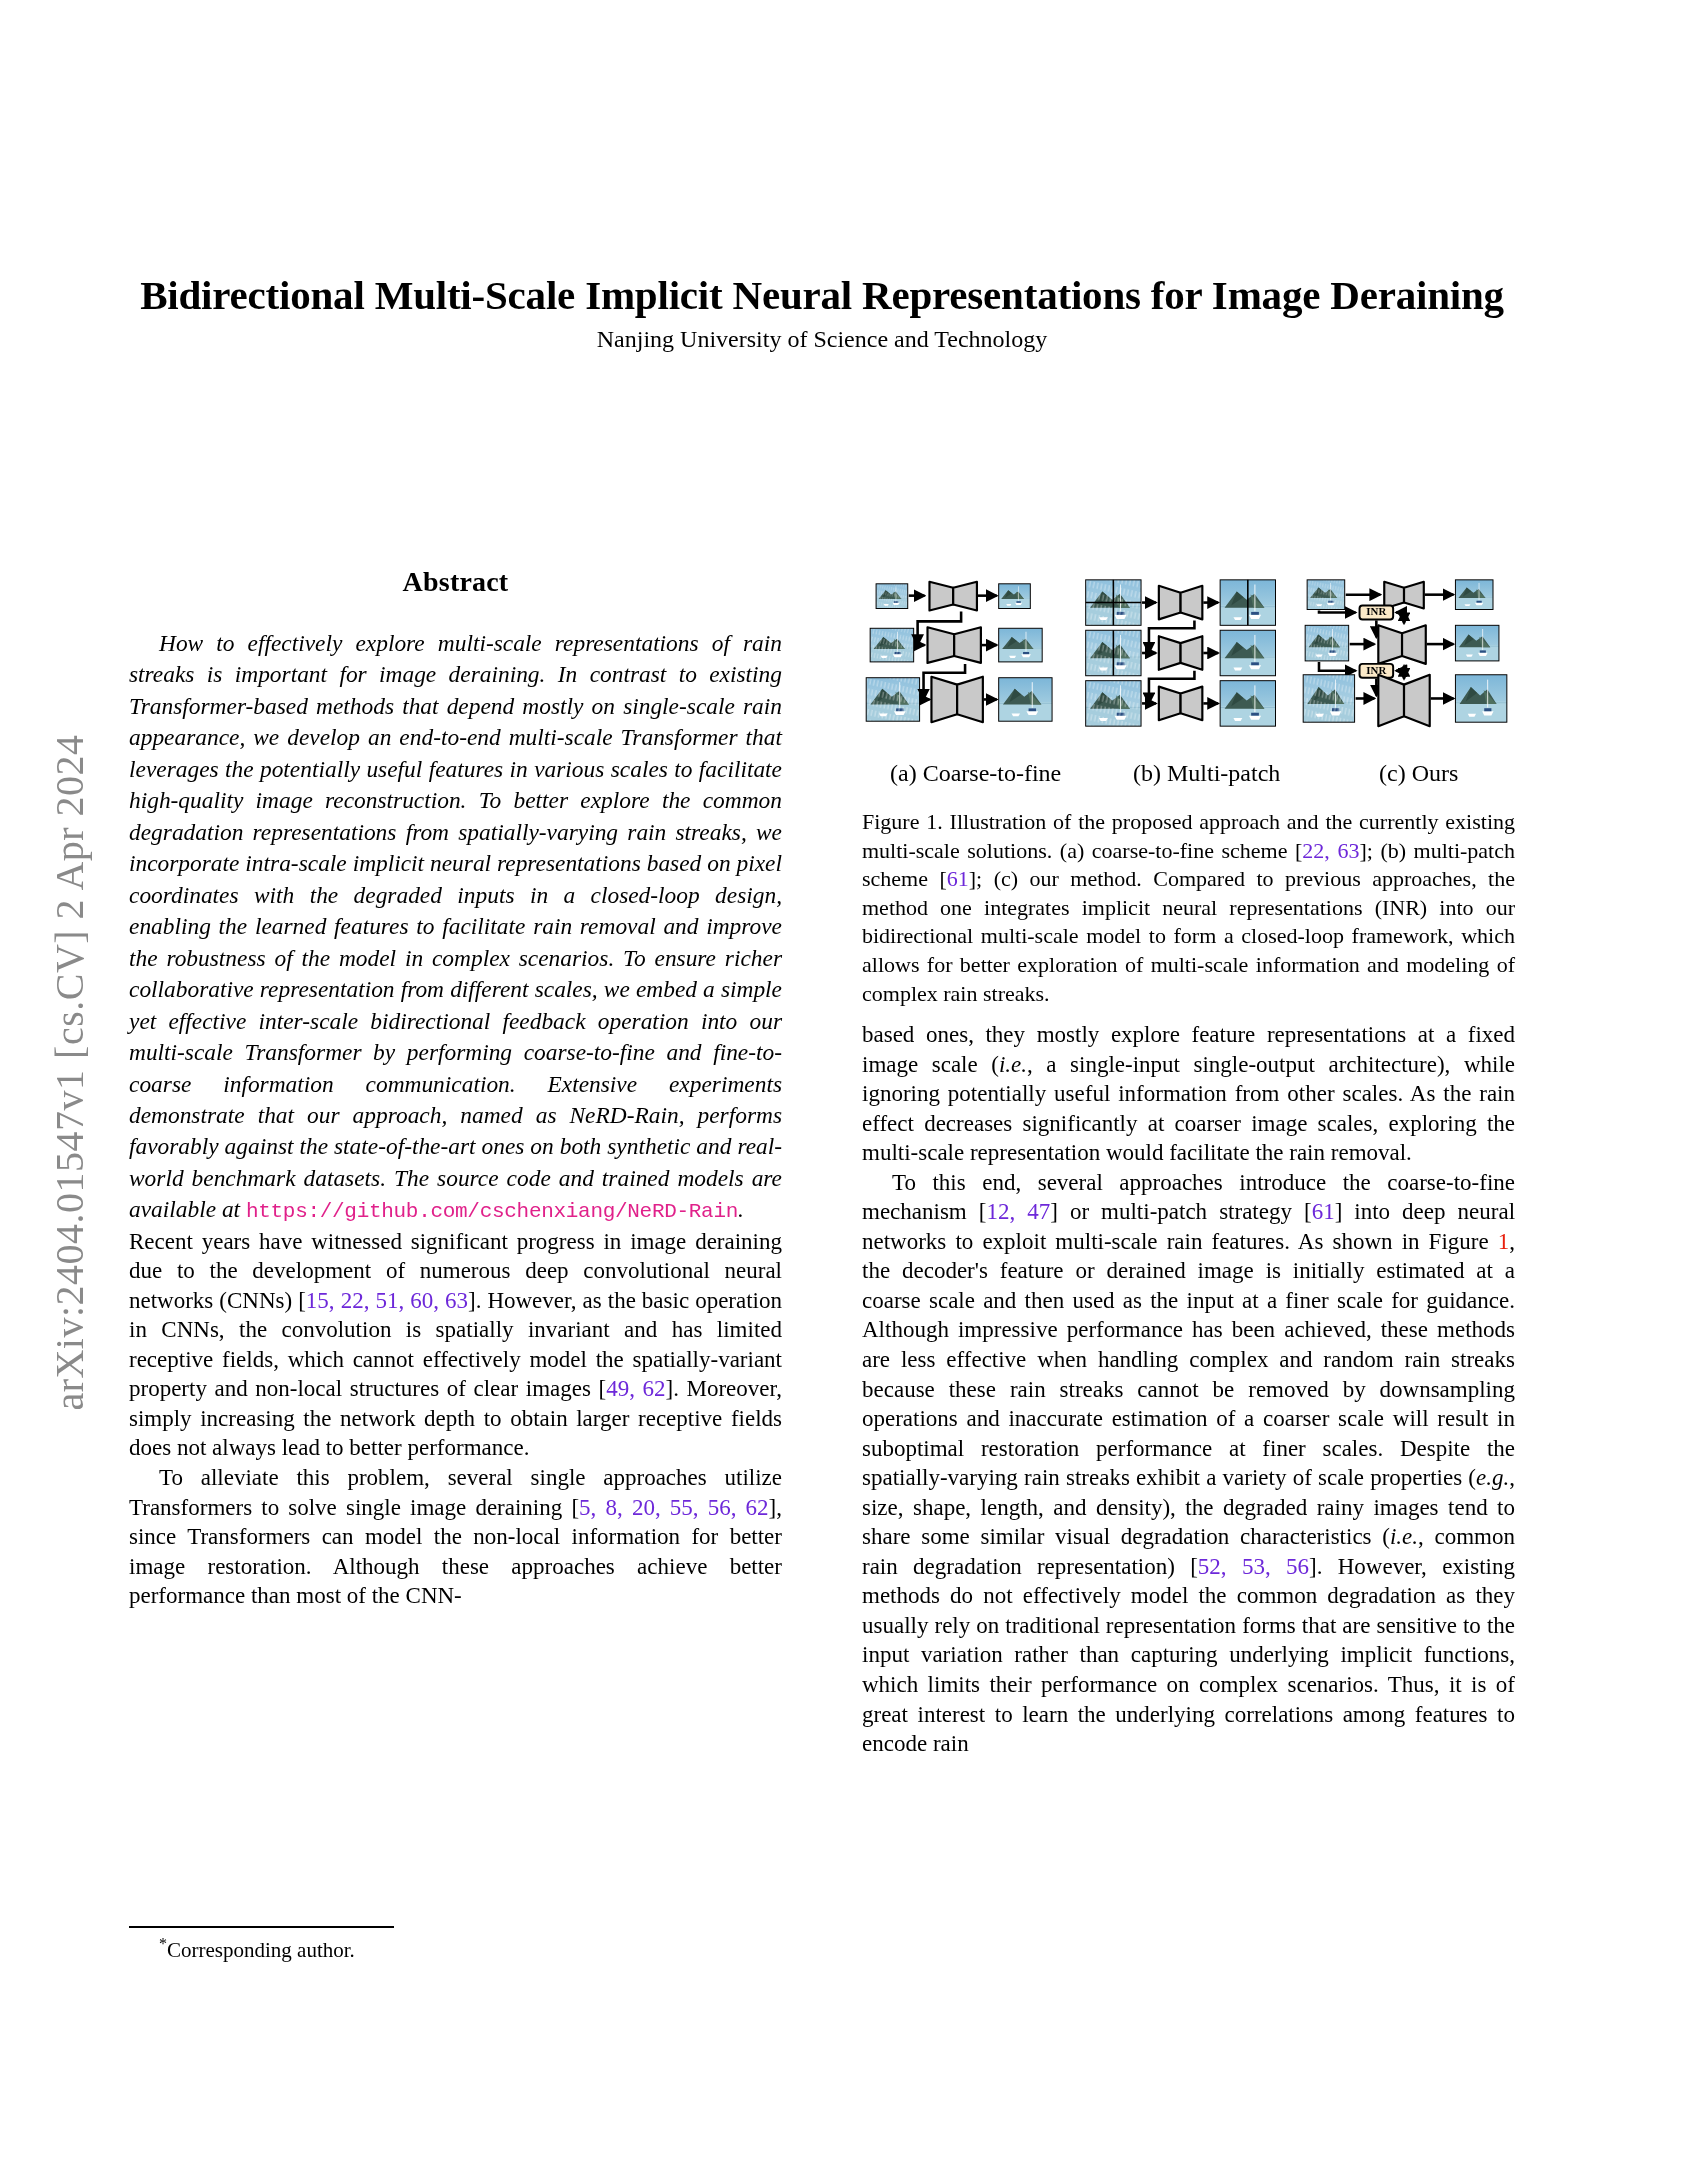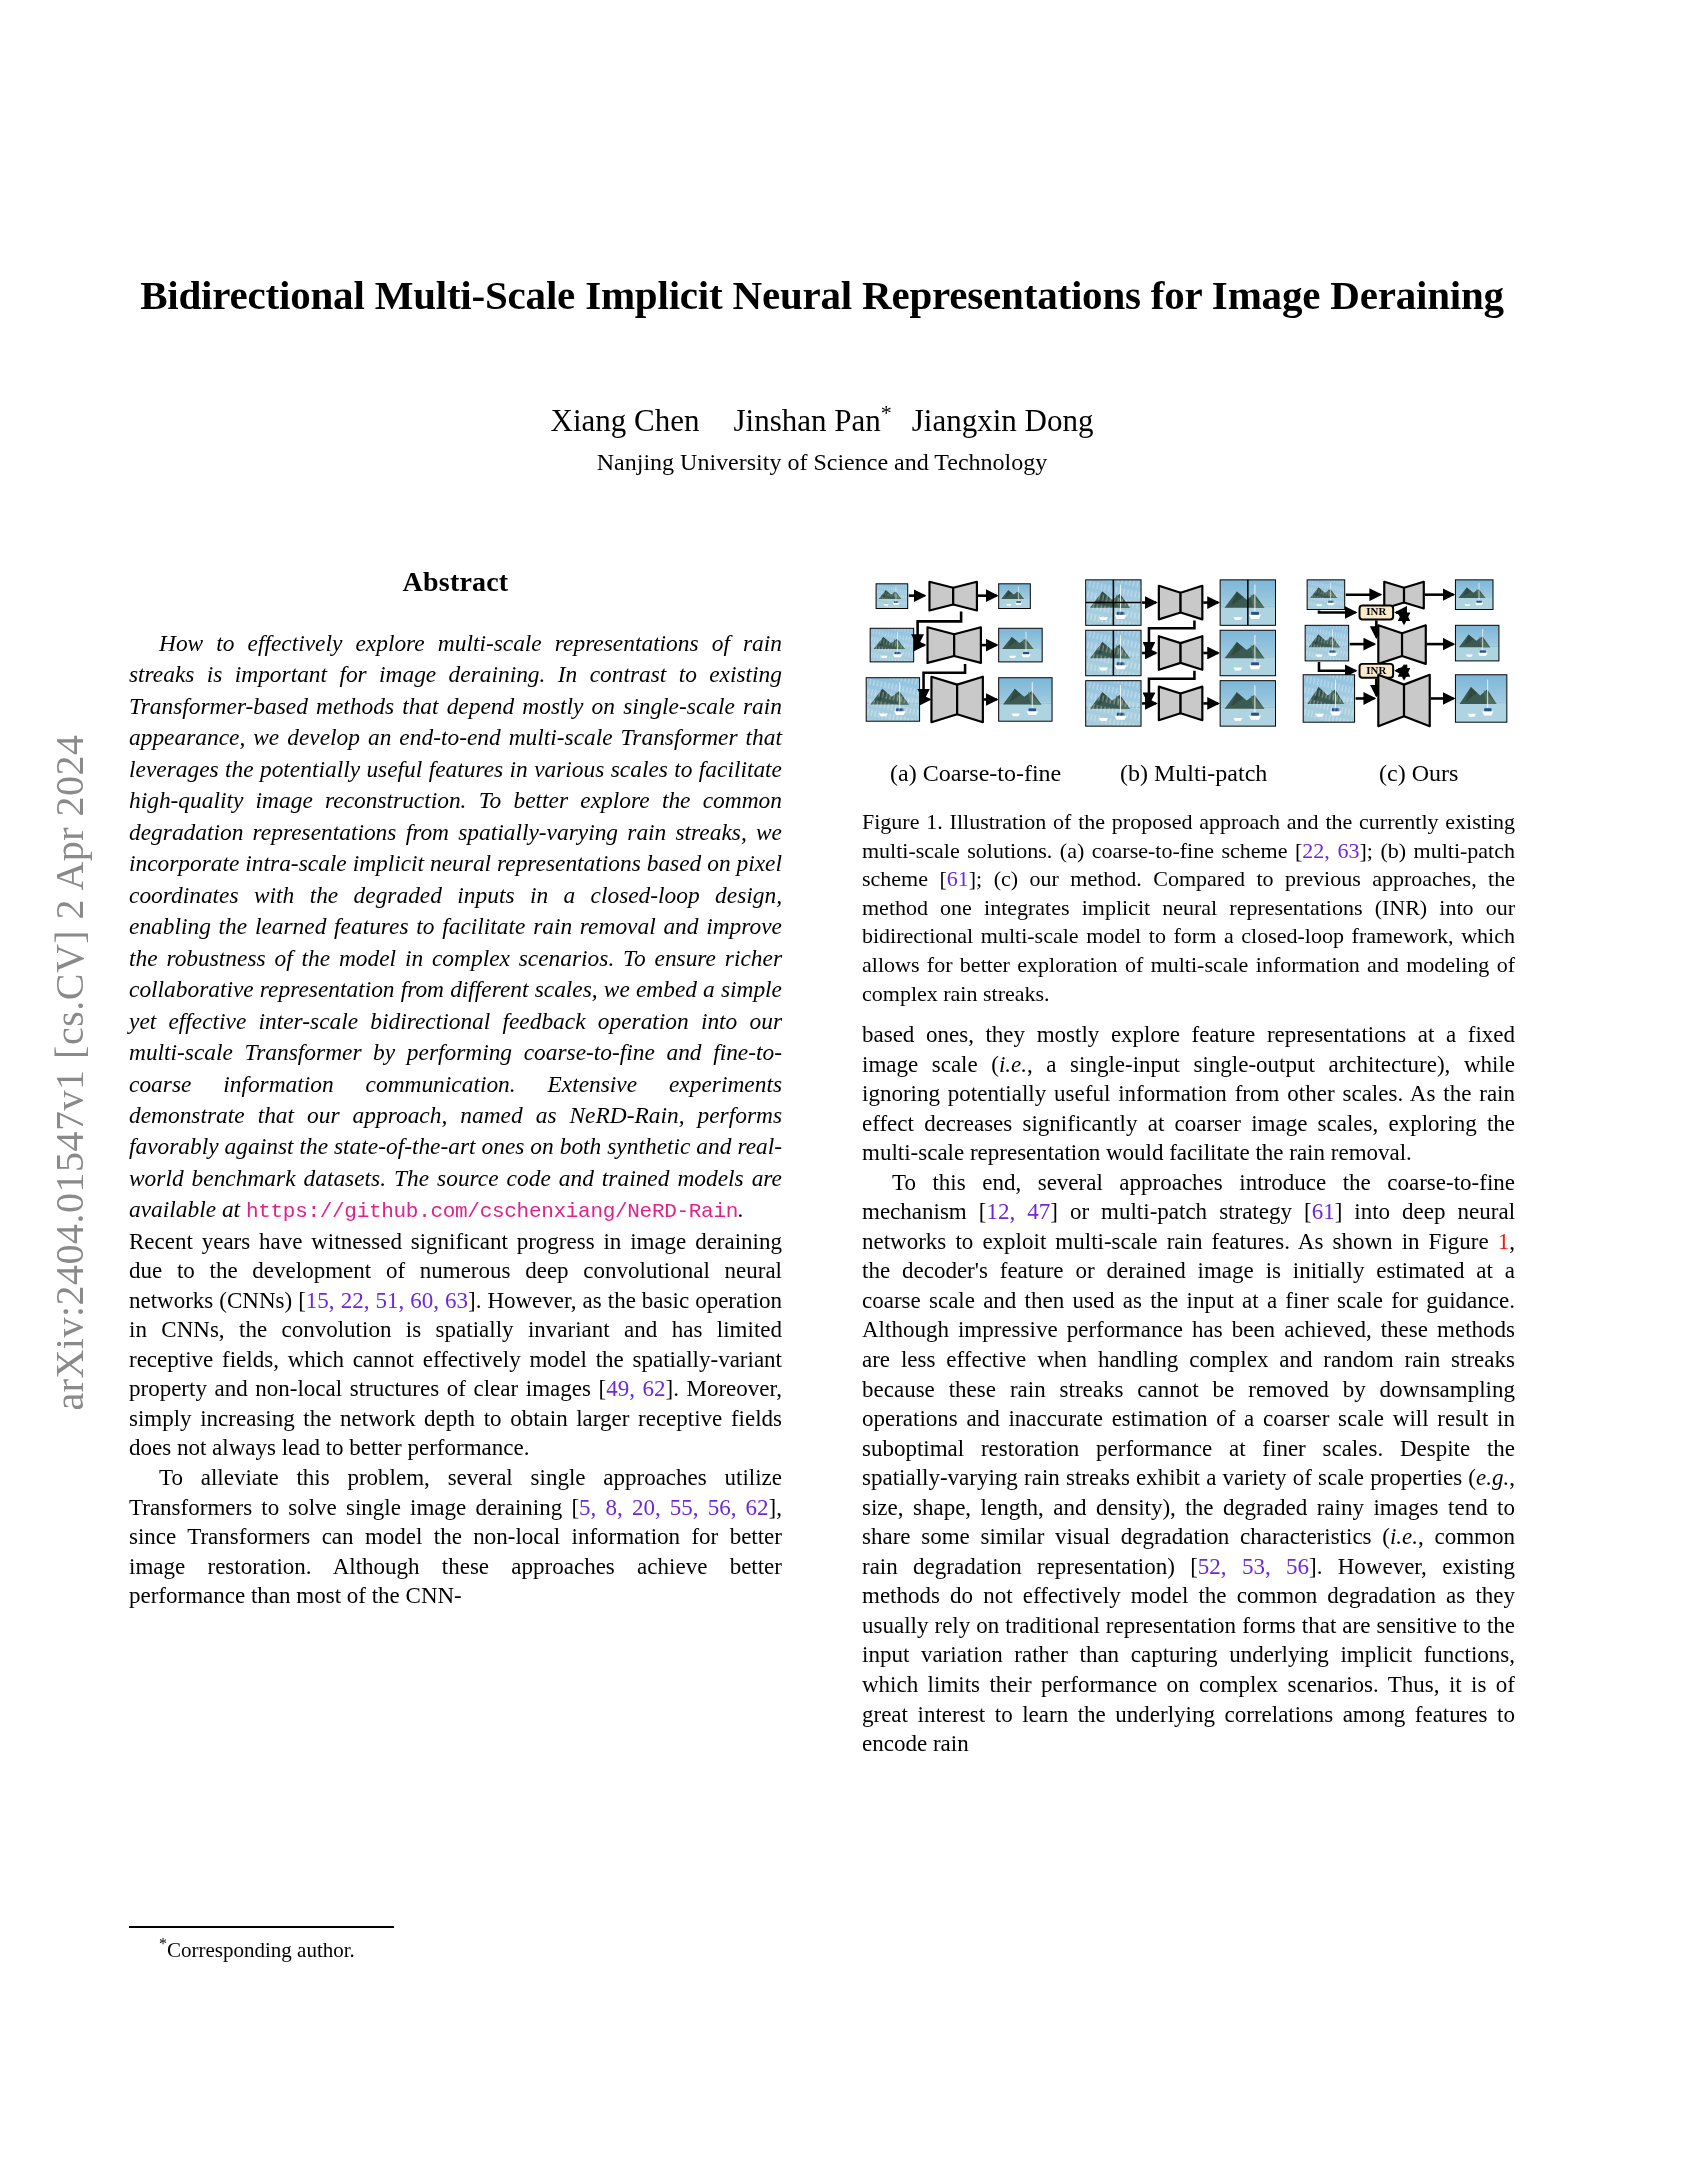--- a/index.html
+++ b/index.html
@@ -166,21 +166,21 @@
     position: relative;
   }
   #subcaptions {
     position: relative;
     height: 34px;
     margin-top: 20px;
     font-size: 24px;
   }
   #subcaptions span { position: absolute; top: 0; white-space: nowrap; }
   #subcap-a { left: 28px; }
-  #subcap-b { left: 258px; }
+  #subcap-b { left: 271px; }
   #subcap-c { left: 517px; }
 
   #figure-caption {
     margin-top: 14px;
     font-size: 22px;
     line-height: 1.30;
     text-align: justify;
   }
 
   
@@ -212,23 +212,20 @@
 </head>
 <body>
 
 <div id="arxiv-stamp">arXiv:2404.01547v1  [cs.CV]  2 Apr 2024</div>
 
 <div id="page">
 
   <div id="title-block">
     <h1 id="paper-title">Bidirectional Multi-Scale Implicit Neural Representations for Image Deraining</h1>
 
-    <div id="authors-row">
-      <span class="author-name">Xiang Chen</span><span class="author-gap-wide"></span><span class="author-name">Jinshan Pan</span><span class="corr-star">*</span><span class="author-gap-narrow"></span><span class="author-name">Jiangxin Dong</span>
-    </div>
 
     <div id="affiliation">Nanjing University of Science and Technology</div>
   </div>
 
   <div class="column" id="col-left">
 
     <div id="abstract-heading">Abstract</div>
 
     <p id="abstract-body"><span>How to effectively explore multi-scale representations of rain streaks is important for image deraining. In contrast to existing Transformer-based methods that depend mostly on single-scale rain appearance, we develop an end-to-end multi-scale Transformer that leverages the potentially useful features in various scales to facilitate high-quality image reconstruction. To better explore the common degradation representations from spatially-varying rain streaks, we incorporate intra-scale implicit neural representations based on pixel coordinates with the degraded inputs in a closed-loop design, enabling the learned features to facilitate rain removal and improve the robustness of the model in complex scenarios. To ensure richer collaborative representation from different scales, we embed a simple yet effective inter-scale bidirectional feedback operation into our multi-scale Transformer by performing coarse-to-fine and fine-to-coarse information communication. Extensive experiments demonstrate that our approach, named as NeRD-Rain, performs favorably against the state-of-the-art ones on both synthetic and real-world benchmark datasets. The source code and trained models are available at </span><span class="url-mono">https://github.com/cschenxiang/NeRD-Rain</span><span>.</span></p>
 

